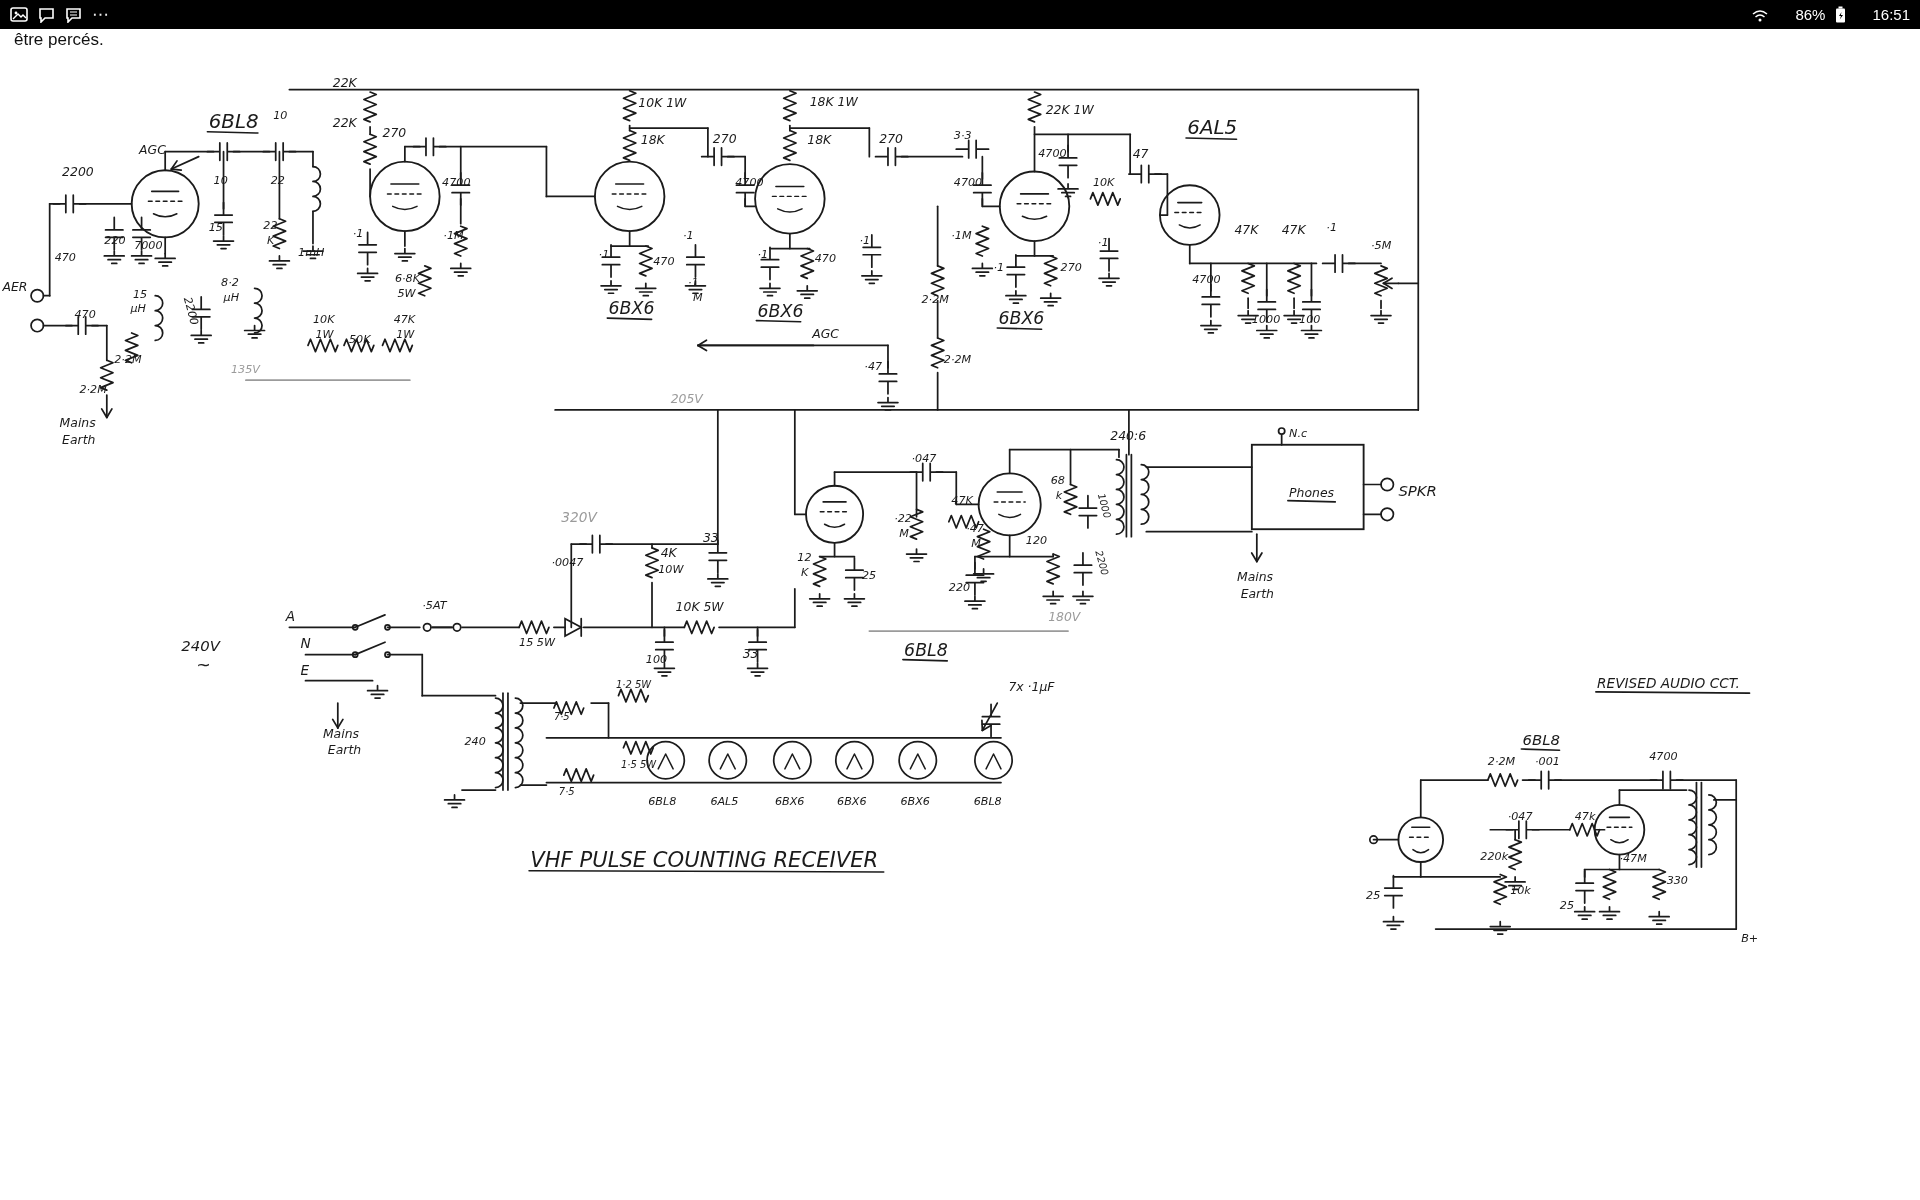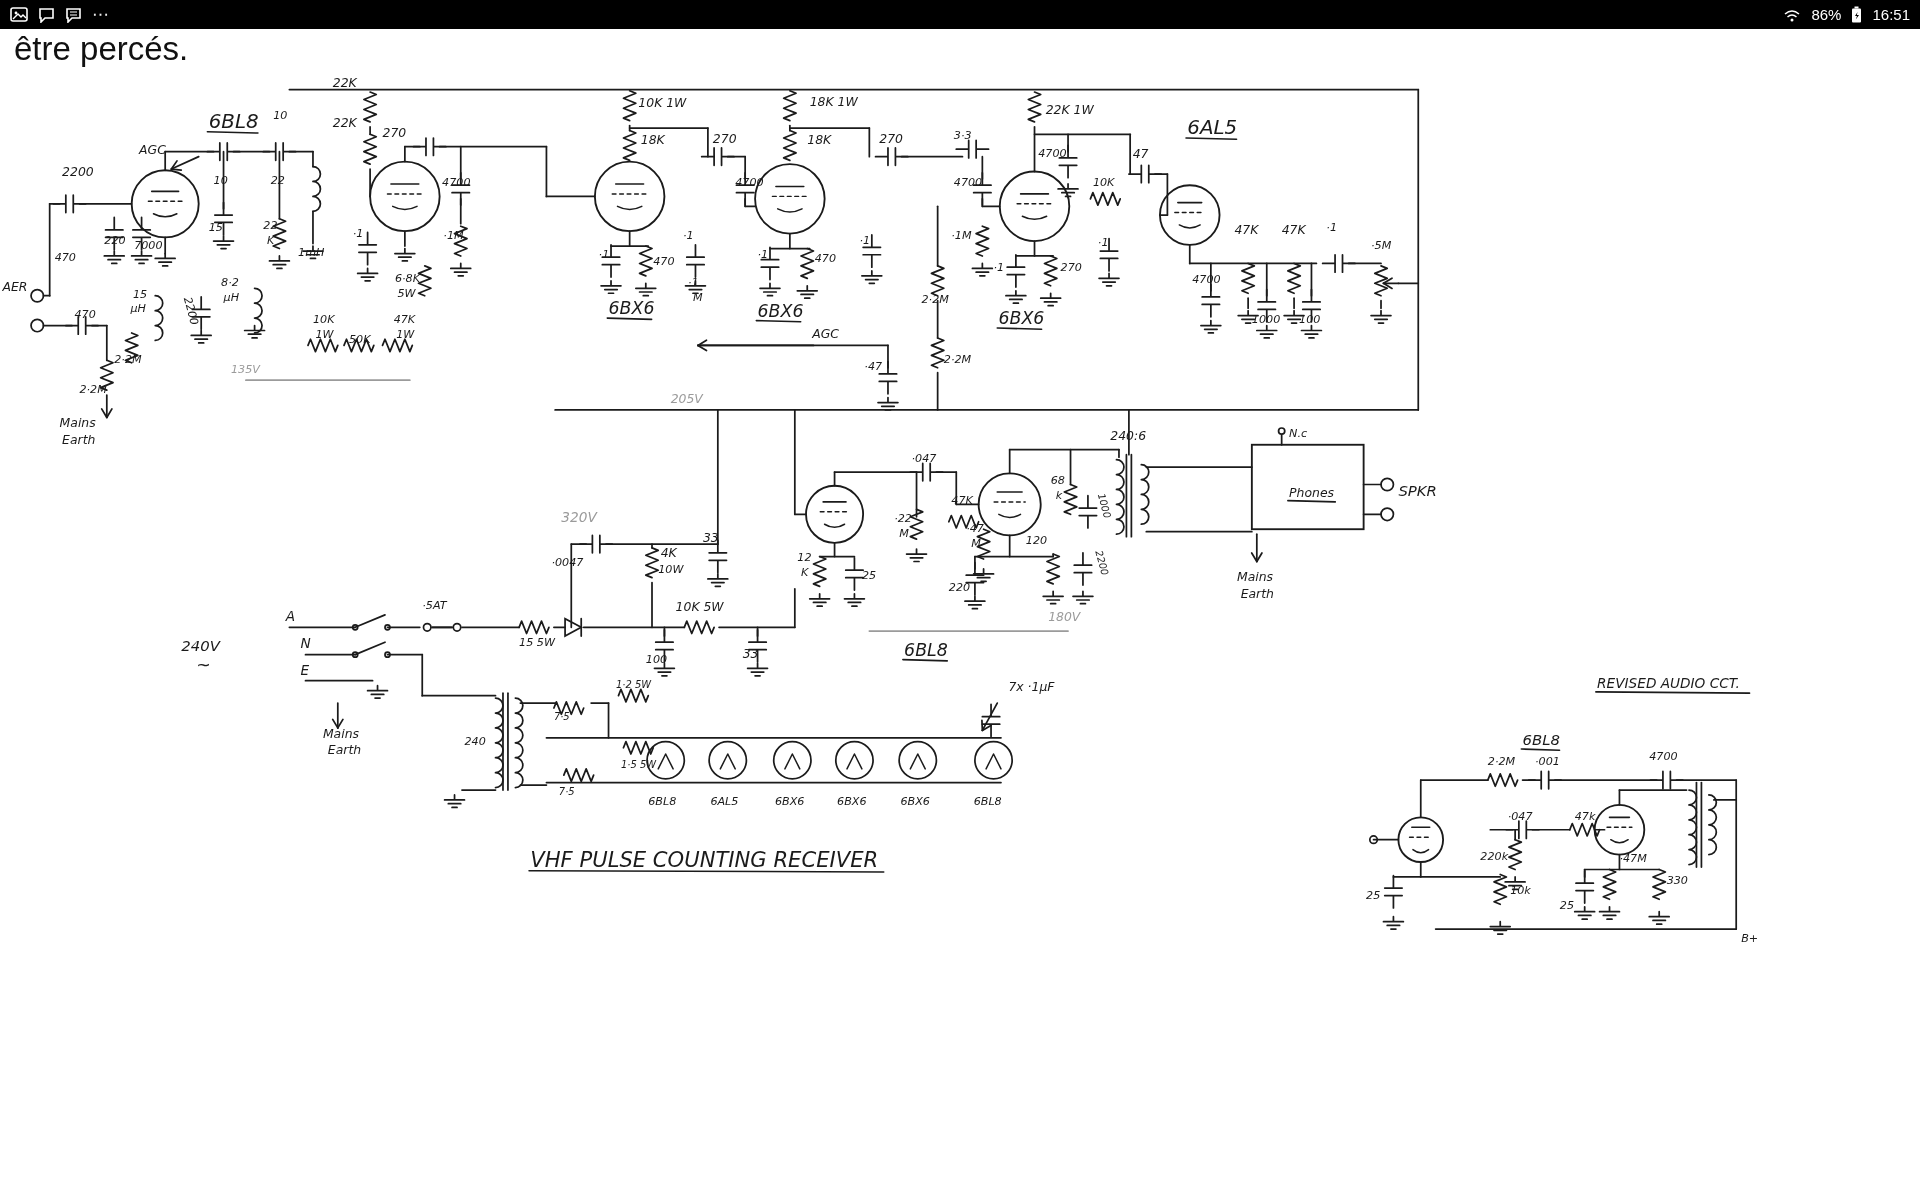--- a/index.html
+++ b/index.html
@@ -1,23 +1,23 @@
 <!DOCTYPE html>
 <html><head>
 <meta charset="utf-8">
 <style>
   html,body{margin:0;padding:0;background:#fff;width:1920px;height:1200px;overflow:hidden;
     font-family:"Liberation Sans", sans-serif;}
   .statusbar{position:absolute;left:0;top:0;width:1920px;height:29px;background:#000;color:#fff;
     display:flex;align-items:center;justify-content:space-between;padding:0 10px;box-sizing:border-box;z-index:10;}
   .sb-left,.sb-right{display:flex;align-items:center;gap:10px;}
   .sb-ic{display:inline-flex;align-items:center;}
-  .sb-txt{font-size:15px;color:#fff;}
+  .sb-txt{font-size:15px;color:#fff;margin-left:16px;}
   .dots{font-size:17px;letter-spacing:1px;color:#eee;}
-  .toptext{position:absolute;left:14px;top:30px;font-size:33px;color:#111;z-index:5;
+  .toptext{position:absolute;left:14px;top:30px;font-size:17px;color:#111;z-index:5;
     font-family:"Liberation Sans", sans-serif;}
   .schemwrap{position:absolute;left:0;top:0;width:1920px;height:1200px;}
   svg text{font-family:"DejaVu Sans", sans-serif;font-style:italic;fill:#1b1b1b;}
   svg text.lt{fill:#9b9b9b;}
 </style>
 </head>
 <body>
 
 <div class="schemwrap">
   <svg id="schem" width="1920" height="1200" viewBox="0 0 1546 966" xmlns="http://www.w3.org/2000/svg">

